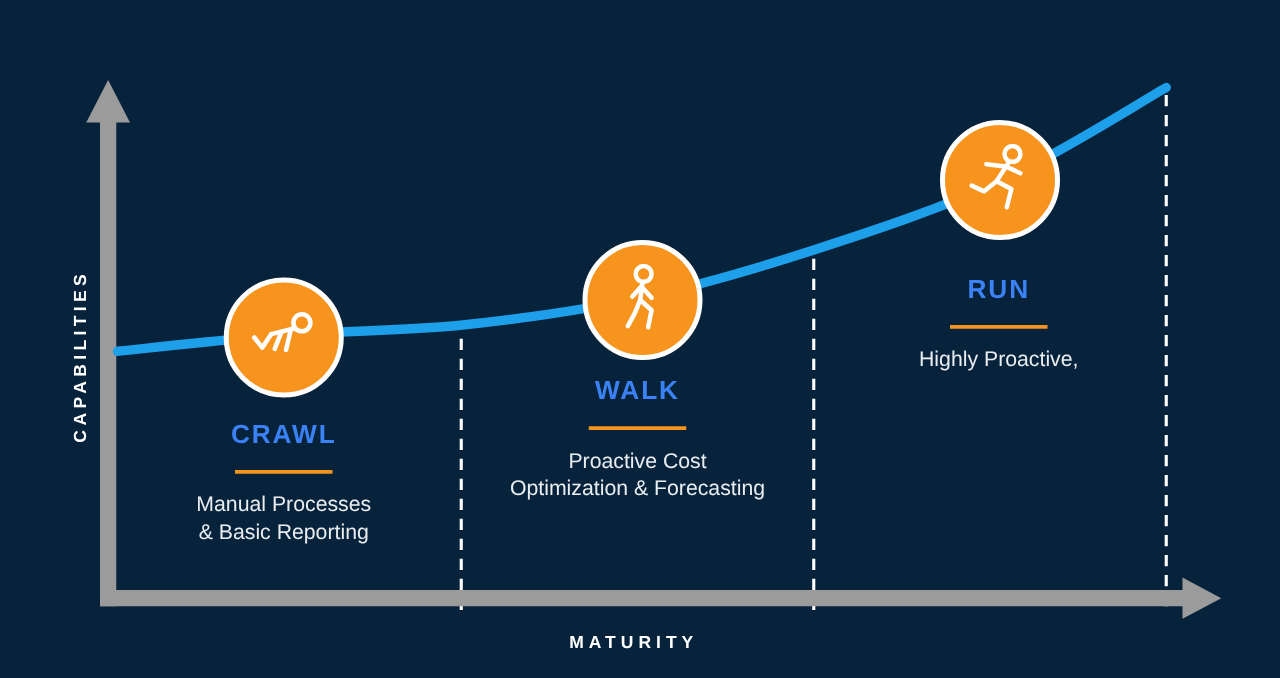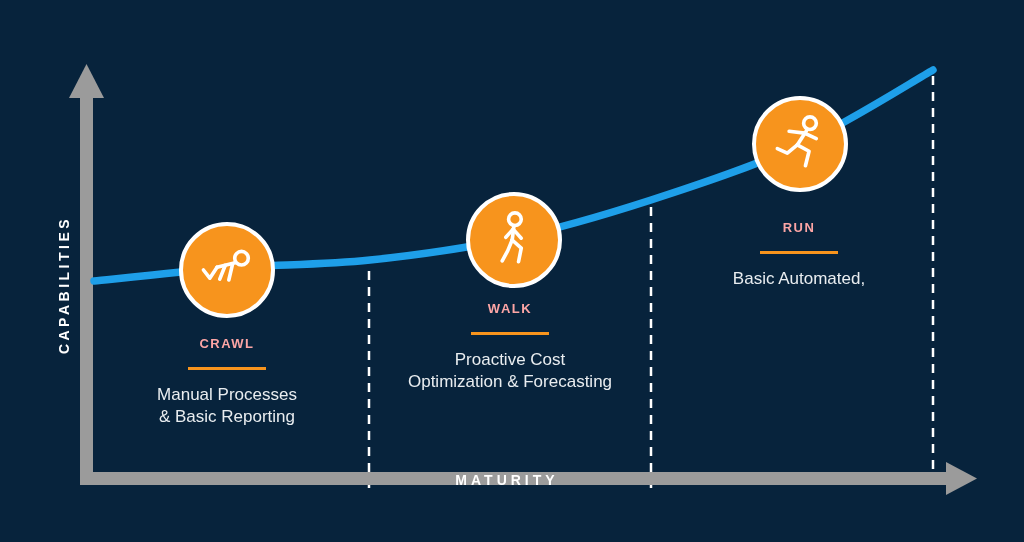--- a/index.html
+++ b/index.html
@@ -34,22 +34,22 @@
   .stage-text {
     position: absolute;
     width: 300px;
     text-align: center;
   }
   .text-crawl { left:  77px; top: 336px; }
   .text-walk  { left: 360px; top: 301px; }
   .text-run   { left: 649px; top: 220px; }
   .stage-label {
     margin: 0;
-    color: #fca5a5;
-    font-size: 13px;
+    color: #3b82f6;
+    font-size: 21px;
     font-weight: bold;
     letter-spacing: 1.5px;
   }
   .stage-underline {
     width: 78px; height: 3px;
     background: #f7941d;
     margin: 16px auto 14px auto;
   }
   .stage-desc {
     color: #e9edf0;
@@ -64,21 +64,21 @@
     font-size: 14px;
     font-weight: bold;
     white-space: nowrap;
   }
   .y-axis-label {
     left: 64px; top: 285px;
     letter-spacing: 3.5px;
     transform: translate(-50%, -50%) rotate(-90deg);
   }
   .x-axis-label {
-    left: 507px; top: 480px;
+    left: 507px; top: 513px;
     letter-spacing: 4px;
     transform: translate(-50%, -50%);
   }
 </style>
 </head>
 <body>
 
 <div class="canvas">
 
   <svg class="gfx" width="1024" height="542" viewBox="0 0 1024 542">
@@ -152,17 +152,17 @@
     <div class="stage-desc">
       <div>Proactive Cost</div>
       <div>Optimization &amp; Forecasting</div>
     </div>
   </div>
 
   <div class="stage-text text-run">
     <h3 class="stage-label">RUN</h3>
     <div class="stage-underline"></div>
     <div class="stage-desc">
-      <div>Basic Automated,</div>
+      <div>Highly Proactive,</div>
     </div>
   </div>
 
 </div>
 
 </body></html>

